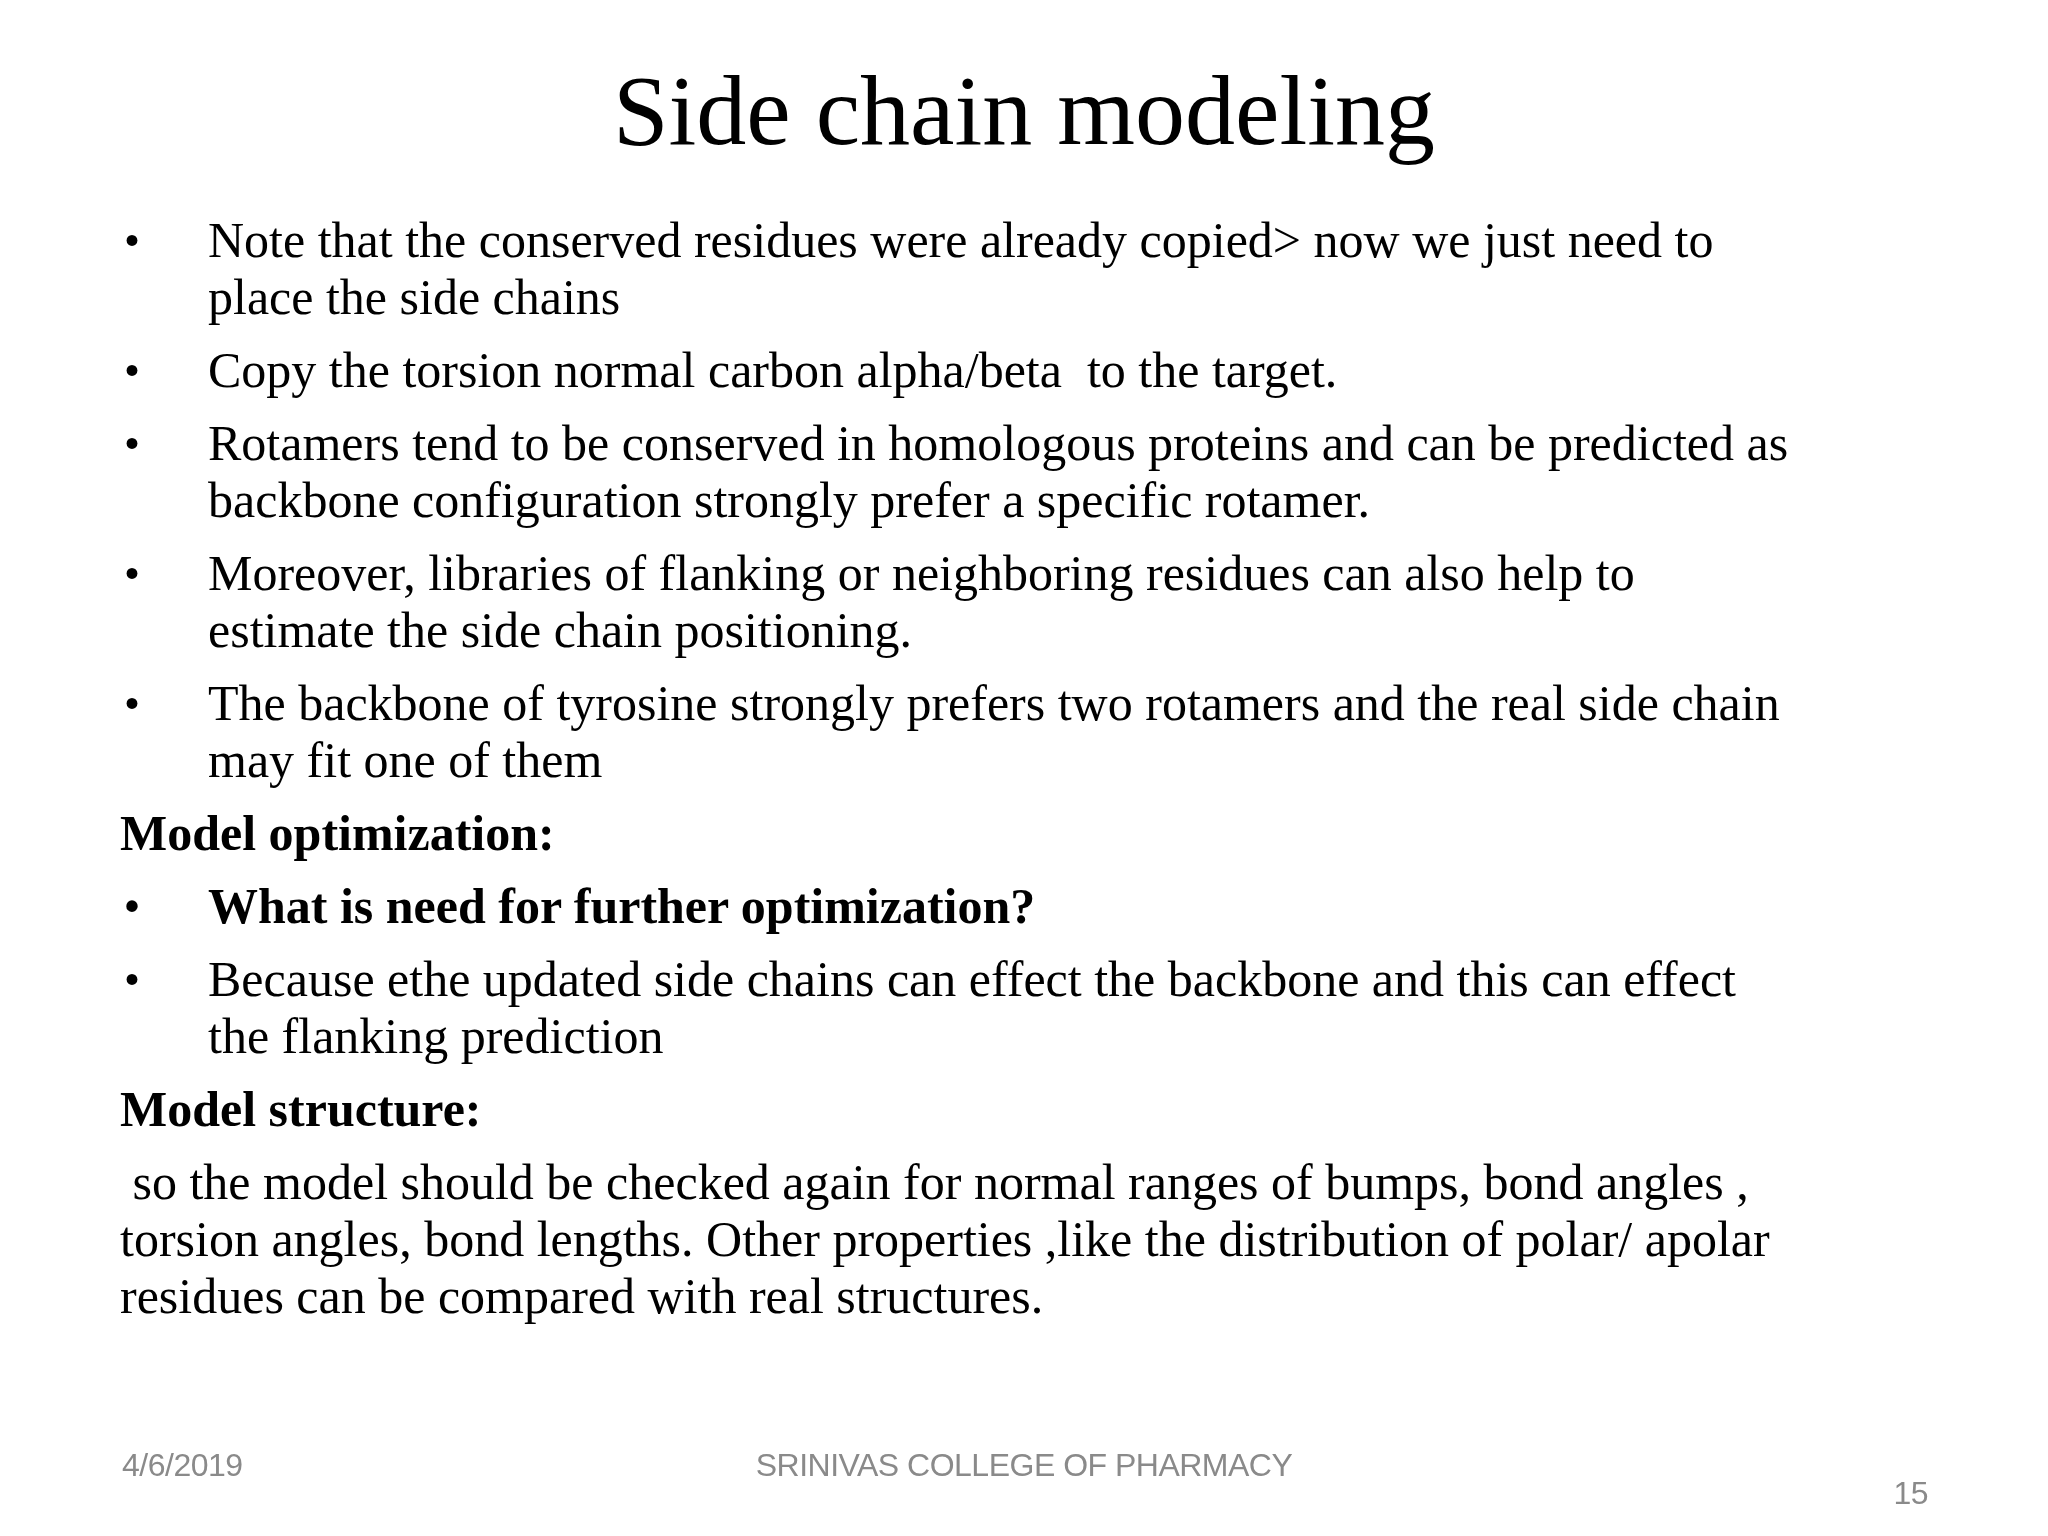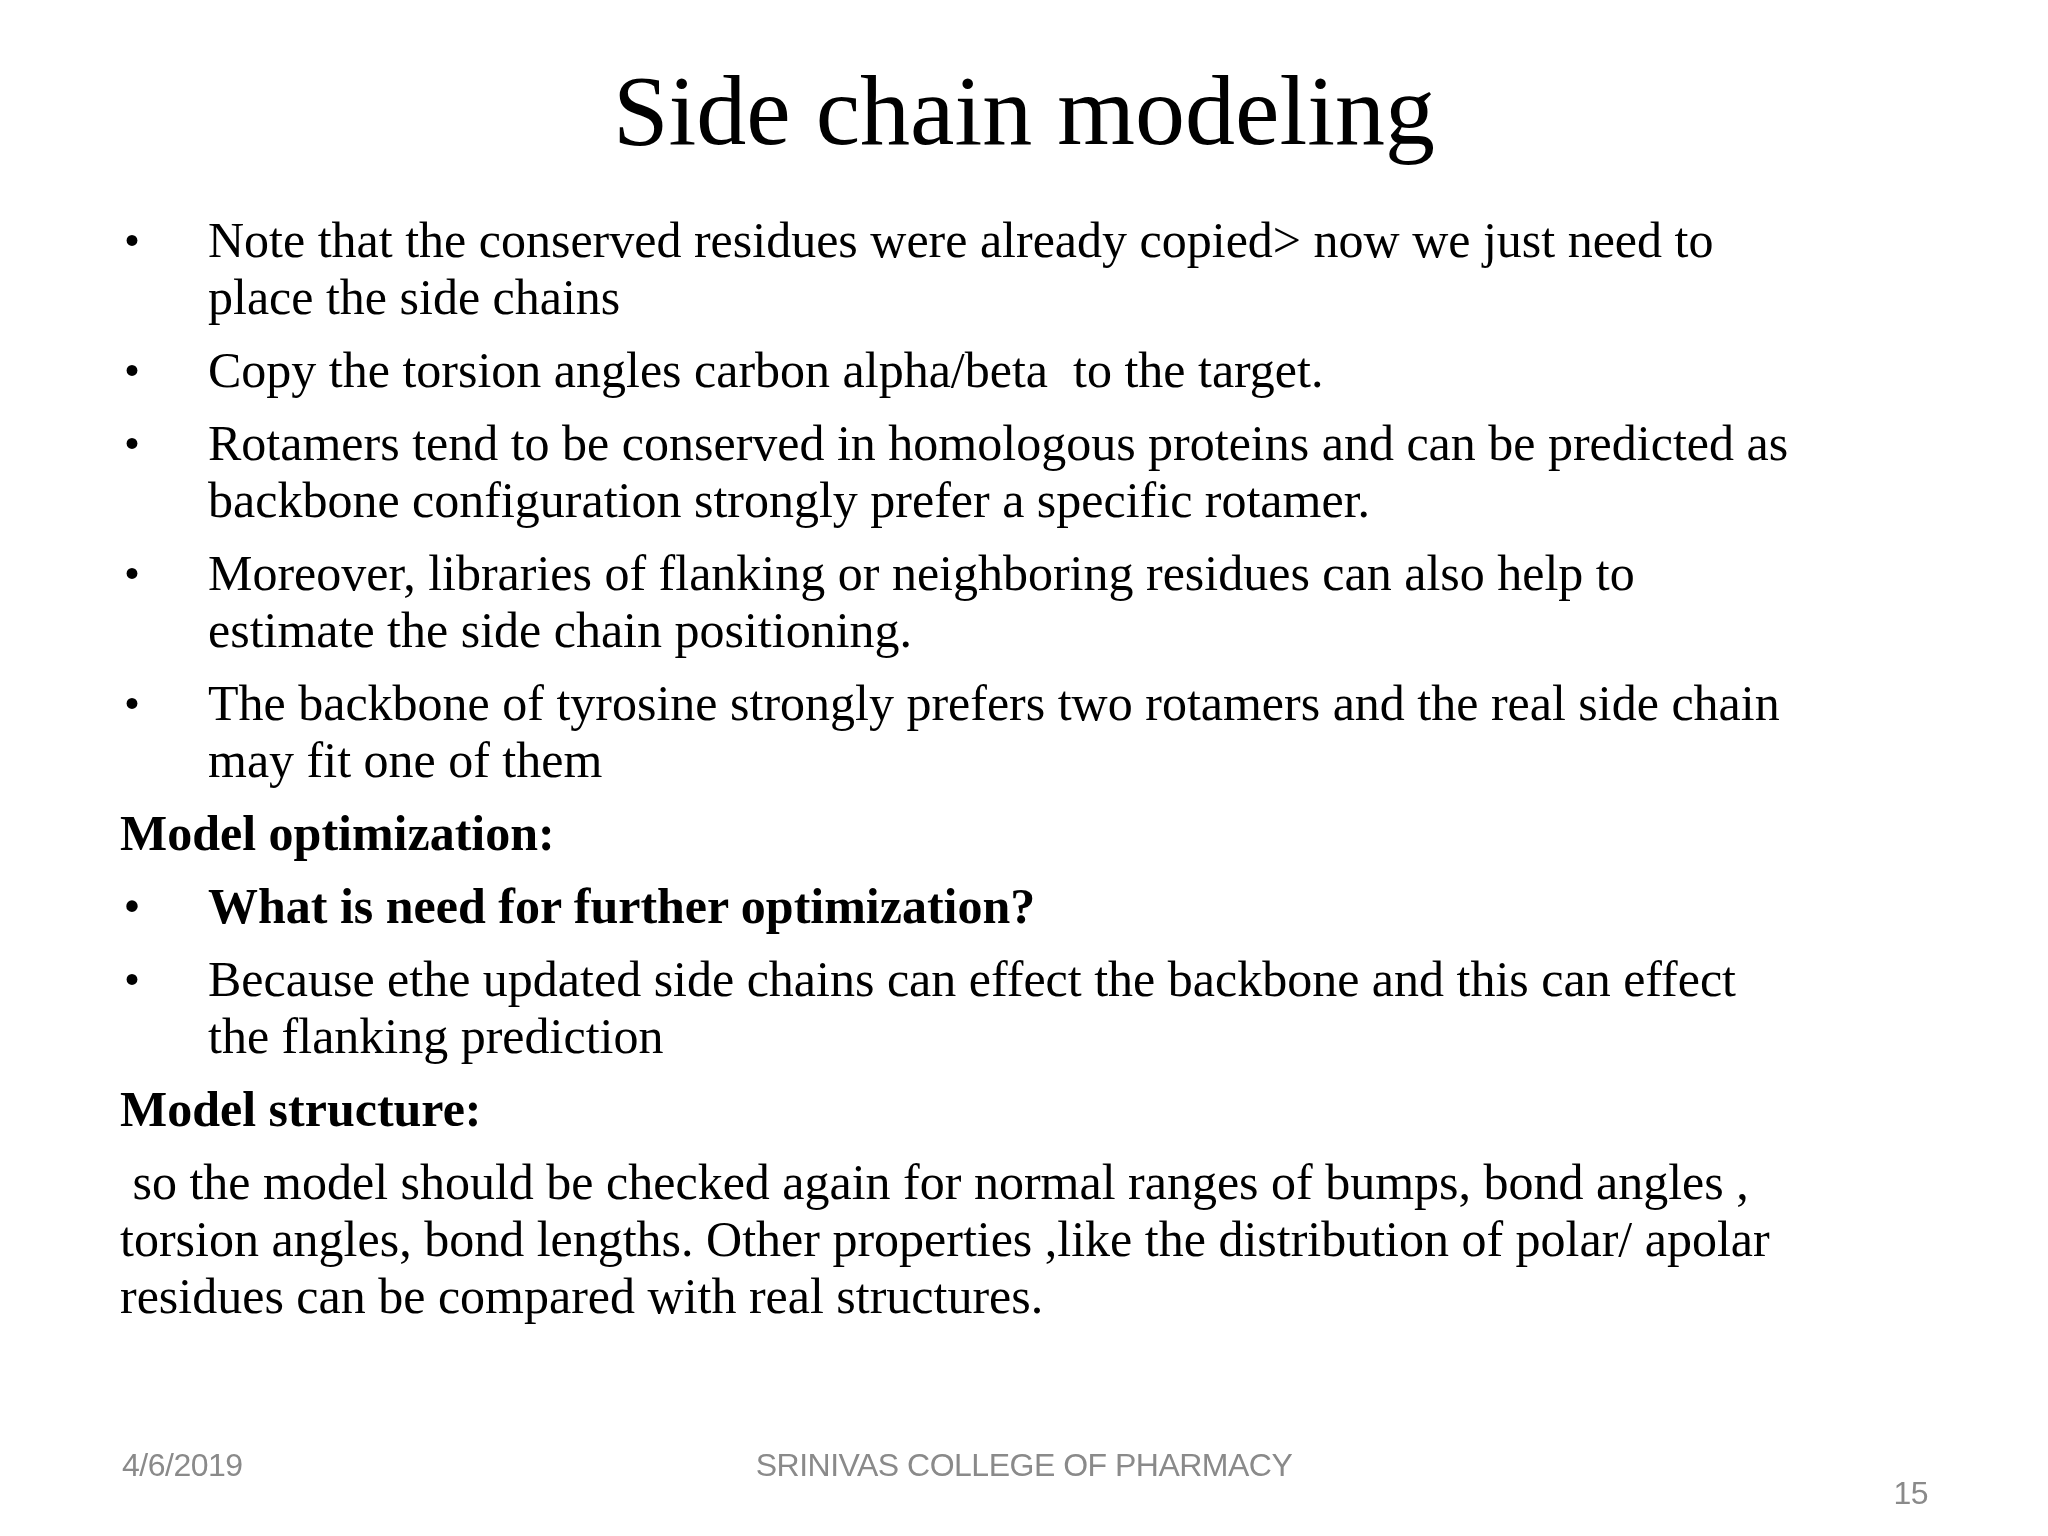--- a/index.html
+++ b/index.html
@@ -65,21 +65,21 @@
   .footer .date { position: absolute; left: 122px; }
   .footer .center { position: absolute; left: 0; right: 0; text-align: center; }
   .footer .page { position: absolute; right: 120px; margin-top: 28px; }
 </style>
 </head>
 <body>
 
 <div class="slide">
   <h1 class="title">Side chain modeling</h1>
   <div class="body" id="slide-body"><div class="para with-bullet"><span class="dot">•</span><span>Note that the conserved residues were already copied&gt; now we just need to
-place the side chains</span></div><div class="para with-bullet"><span class="dot">•</span><span>Copy the torsion angles carbon alpha/beta  to the target.</span></div><div class="para with-bullet"><span class="dot">•</span><span>Rotamers tend to be conserved in homologous proteins and can be predicted as
+place the side chains</span></div><div class="para with-bullet"><span class="dot">•</span><span>Copy the torsion normal carbon alpha/beta  to the target.</span></div><div class="para with-bullet"><span class="dot">•</span><span>Rotamers tend to be conserved in homologous proteins and can be predicted as
 backbone configuration strongly prefer a specific rotamer.</span></div><div class="para with-bullet"><span class="dot">•</span><span>Moreover, libraries of flanking or neighboring residues can also help to
 estimate the side chain positioning.</span></div><div class="para with-bullet"><span class="dot">•</span><span>The backbone of tyrosine strongly prefers two rotamers and the real side chain
 may fit one of them</span></div><div class="para bold"><span>Model optimization:</span></div><div class="para with-bullet bold"><span class="dot">•</span><span>What is need for further optimization?</span></div><div class="para with-bullet"><span class="dot">•</span><span>Because ethe updated side chains can effect the backbone and this can effect
 the flanking prediction</span></div><div class="para bold"><span>Model structure:</span></div><div class="para"><span> so the model should be checked again for normal ranges of bumps, bond angles ,
 torsion angles, bond lengths. Other properties ,like the distribution of polar/ apolar
 residues can be compared with real structures.</span></div></div>
   <div class="footer">
     <span class="date">4/6/2019</span>
     <span class="center">SRINIVAS COLLEGE OF PHARMACY</span>
     <span class="page">15</span>

